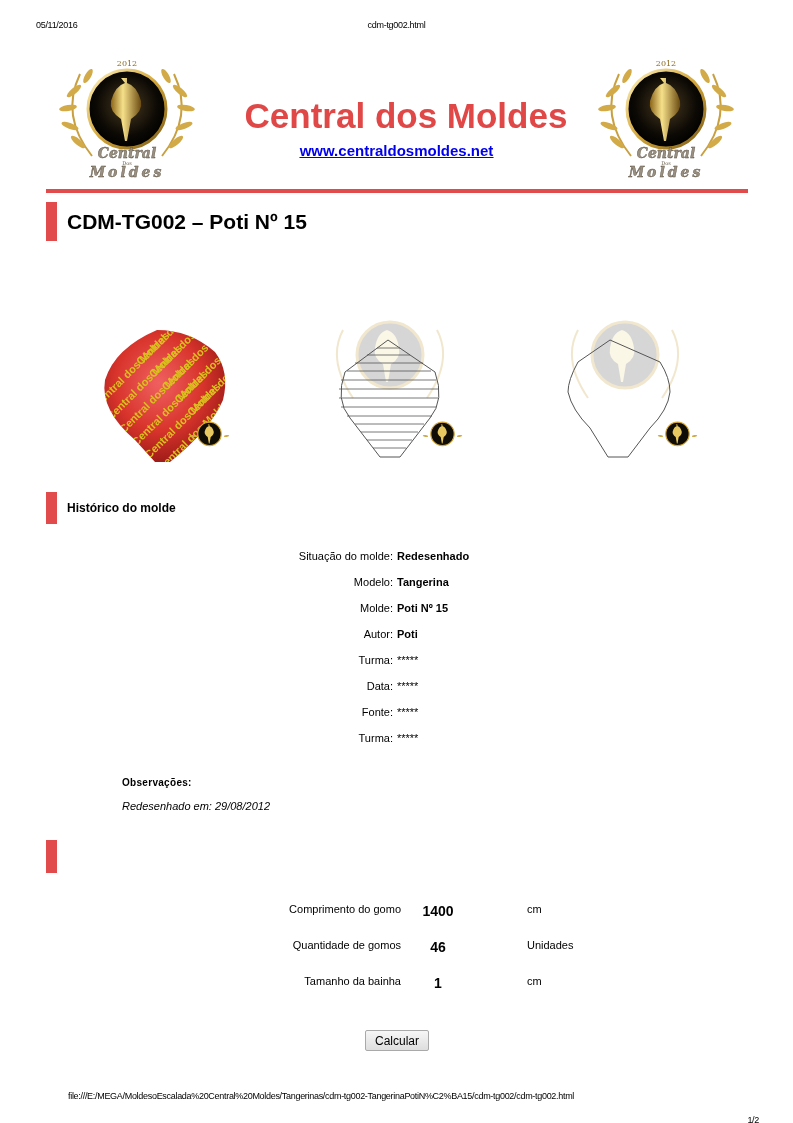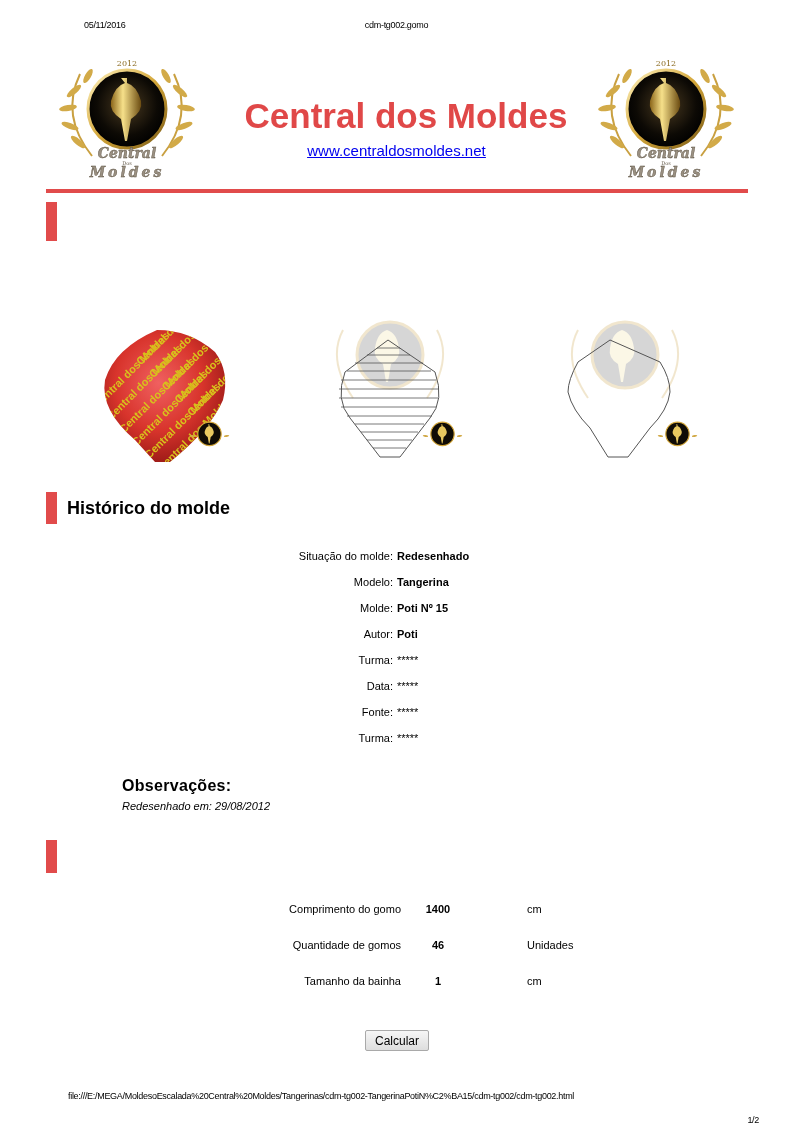--- a/index.html
+++ b/index.html
@@ -5,92 +5,92 @@
     * { box-sizing: border-box; margin: 0; padding: 0; }
     html, body { width: 793px; height: 1123px; background: #ffffff; overflow: hidden; }
     body { position: relative; font-family: "Liberation Sans", sans-serif; color: #000; }
 
     .print-header, .print-footer {
       position: absolute; left: 0; width: 793px; font-size: 9px; color: #000;
       font-family: "Liberation Sans", sans-serif; letter-spacing: -0.3px;
     }
     .print-header { top: 20px; }
     .print-footer { top: 1091px; }
-    .ph-left { position: absolute; left: 36px; margin-left: 48px; }
+    .ph-left { position: absolute; left: 36px; }
     .ph-center { position: absolute; left: 0; width: 793px; text-align: center; }
     .pf-left { position: absolute; left: 36px; padding-left: 32px; }
     .pf-right { position: absolute; right: 34px; margin-top: 24px; }
 
     .logo { position: absolute; width: 150px; height: 135px; text-align: center; }
     .logo-left { left: 52px; top: 46px; }
     .logo-right { left: 591px; top: 46px; }
 
     .site-title {
       position: absolute; left: 0; width: 812px; top: 96px; text-align: center;
       font-size: 35px; font-weight: bold; color: #e04848;
     }
     .site-link {
       position: absolute; left: 0; width: 793px; top: 142px; text-align: center;
-      font-size: 15px; color: #0000ee; text-decoration: underline;
+      font-size: 15px; color: #0000ee; text-decoration: underline; font-weight: bold;
     }
     .site-link a { color: #0000ee; }
 
     .header-rule {
       position: absolute; left: 46px; top: 189px; width: 702px; height: 4px; background: #e14b4b;
     }
 
     .section-heading {
       position: absolute; left: 46px; display: flex; align-items: center;
     }
     .section-heading .bar { width: 11px; background: #e14b4b; }
     .section-heading .text { margin-left: 10px; font-weight: bold; color: #000; }
     .h1 { top: 202px; }
     .h1 .bar { height: 39px; }
     .h1 .text { font-size: 21px; }
     .h2 { top: 492px; }
     .h2 .bar { height: 32px; }
-    .h2 .text { font-size: 18px; }
+    .h2 .text { font-size: 12px; }
     .h3 { top: 840px; }
     .h3 .bar { height: 33px; }
     .h3 .text { font-size: 18px; }
 
     .figure { position: absolute; top: 300px; width: 160px; height: 165px; }
     .fig1 { left: 95px; }
     .fig2 { left: 325px; }
     .fig3 { left: 560px; }
     .figure svg { width: 100%; height: 100%; }
 
     .info-row { position: absolute; left: 0; width: 793px; font-size: 11px; height: 14px; }
     .info-label { position: absolute; right: 400px; text-align: right; white-space: nowrap; }
     .info-value { position: absolute; left: 397px; font-weight: bold; white-space: nowrap; }
 
-    .obs-title { position: absolute; left: 122px; top: 777px; font-size: 16px; font-weight: bold; letter-spacing: 0.3px; }
+    .obs-title { position: absolute; left: 122px; top: 777px; font-size: 10px; font-weight: bold; letter-spacing: 0.3px; }
     .obs-text { position: absolute; left: 122px; top: 800px; font-size: 11px; font-style: italic; }
 
     .calc-row { position: absolute; left: 8px; width: 793px; height: 16px; font-size: 11px; }
     .calc-label { position: absolute; right: 400px; text-align: right; white-space: nowrap; }
     .calc-value {
       position: absolute; left: 405px; width: 50px; text-align: center; font-weight: bold;
-      border: none; background: transparent; font-family: "Liberation Sans", sans-serif; font-size: 11px;
+      border: none; background: transparent; font-family: "Liberation Sans", sans-serif; font-size: 14px;
     }
     .calc-unit { position: absolute; left: 472px; white-space: nowrap; margin-left: 47px; }
 
     .calc-button {
       position: absolute; left: 365px; top: 1030px; width: 64px; height: 21px;
       font-family: "Liberation Sans", sans-serif; font-size: 12px; color: #000;
       background: linear-gradient(#f6f6f6, #dedede);
       border: 1px solid #a9a9a9; border-radius: 2px; cursor: pointer;
     }
   </style>
 </head>
 <body>
 
 <div class="print-header">
   <span class="ph-left">05/11/2016</span>
-  <span class="ph-center">cdm-tg002.gomo</span>
+  <span class="ph-center">cdm-tg002.html</span>
 </div>
 
 <div class="logo logo-left">
   <svg viewBox="0 0 150 135">
     <defs>
       <radialGradient id="gdisc" cx="50%" cy="45%" r="55%">
         <stop offset="0%" stop-color="#4a3a20"></stop>
         <stop offset="70%" stop-color="#0d0a05"></stop>
         <stop offset="100%" stop-color="#000"></stop>
       </radialGradient>
@@ -159,20 +159,21 @@
 
 <div class="site-title">Central dos Moldes</div>
 <div class="site-link">
   <a href="#">www.centraldosmoldes.net</a>
 </div>
 
 <div class="header-rule"></div>
 
 <div class="section-heading h1">
   <div class="bar"></div>
+  <div class="text">CDM-TG002 – Poti Nº 15</div>
 </div>
 
 <div class="figure fig1">
   <svg viewBox="0 0 160 165">
     <defs>
       <radialGradient id="gred" cx="45%" cy="40%" r="60%">
         <stop offset="0%" stop-color="#f06060"></stop>
         <stop offset="60%" stop-color="#d8342c"></stop>
         <stop offset="100%" stop-color="#a01c18"></stop>
       </radialGradient>

